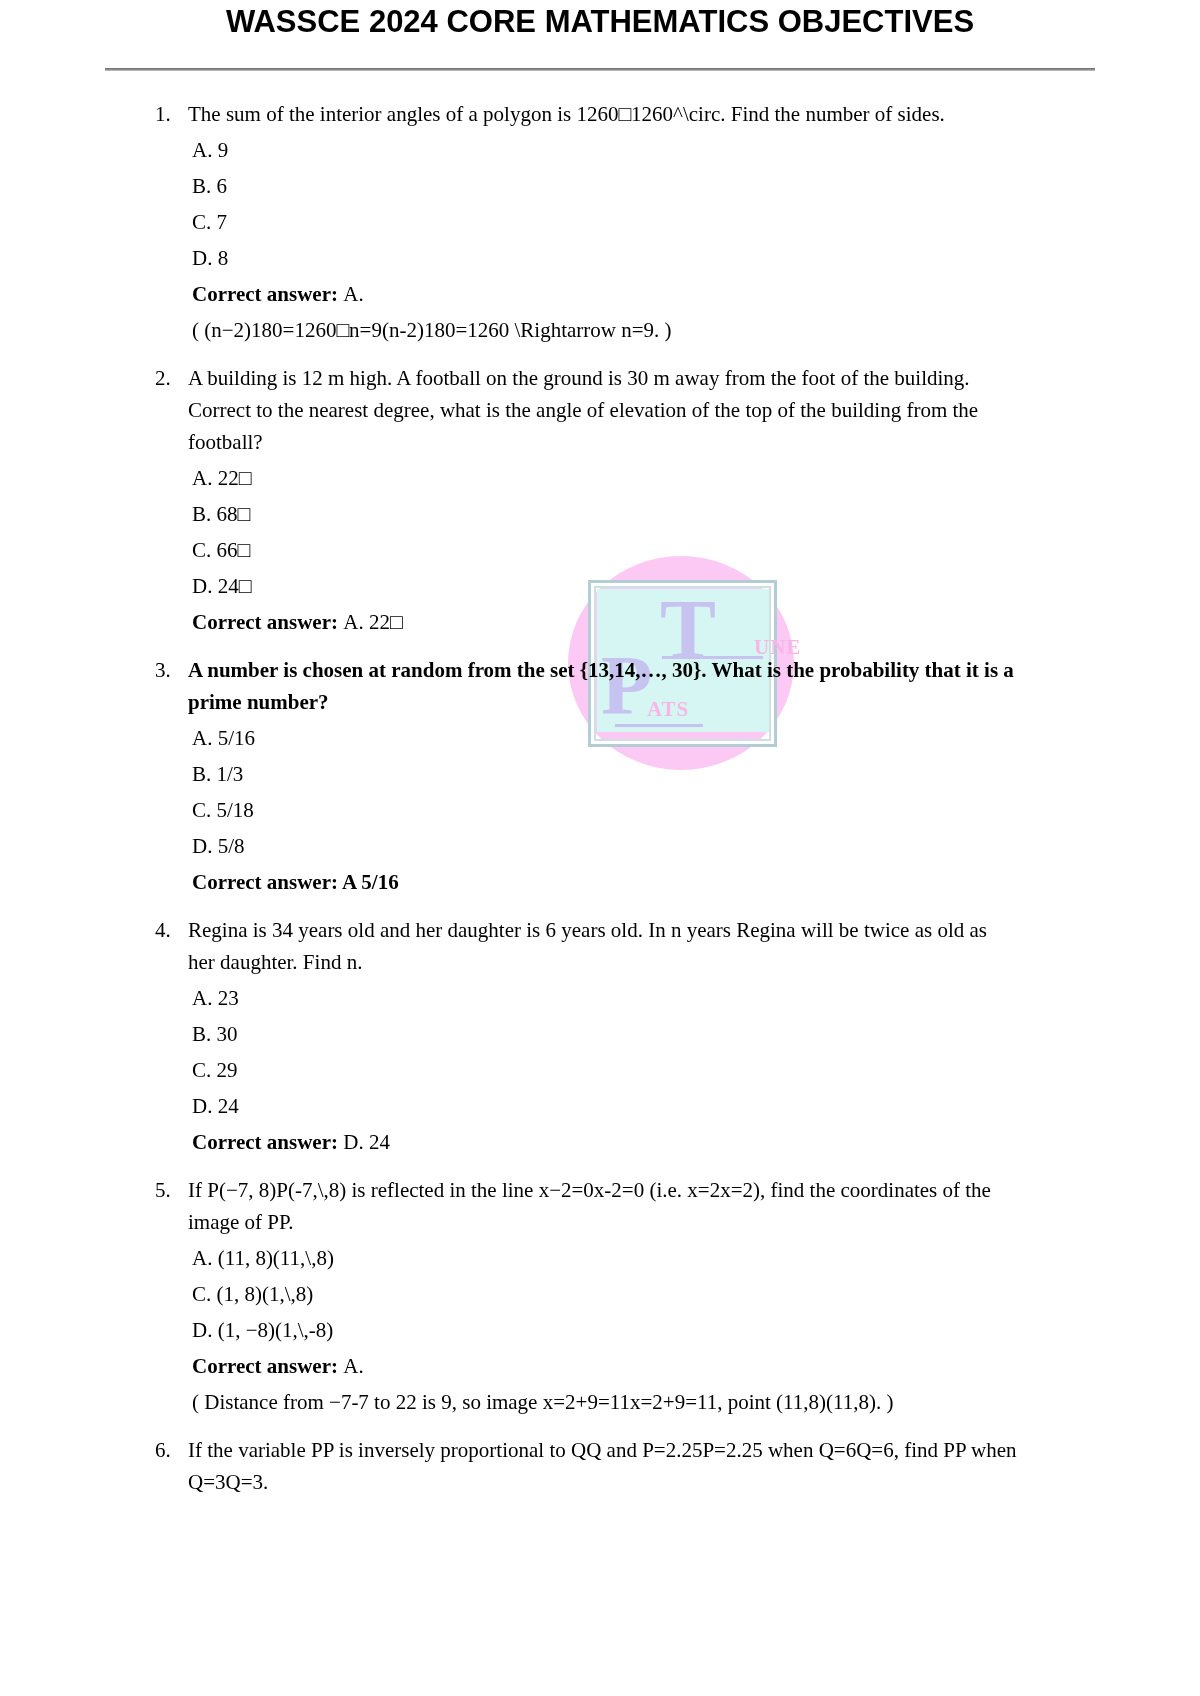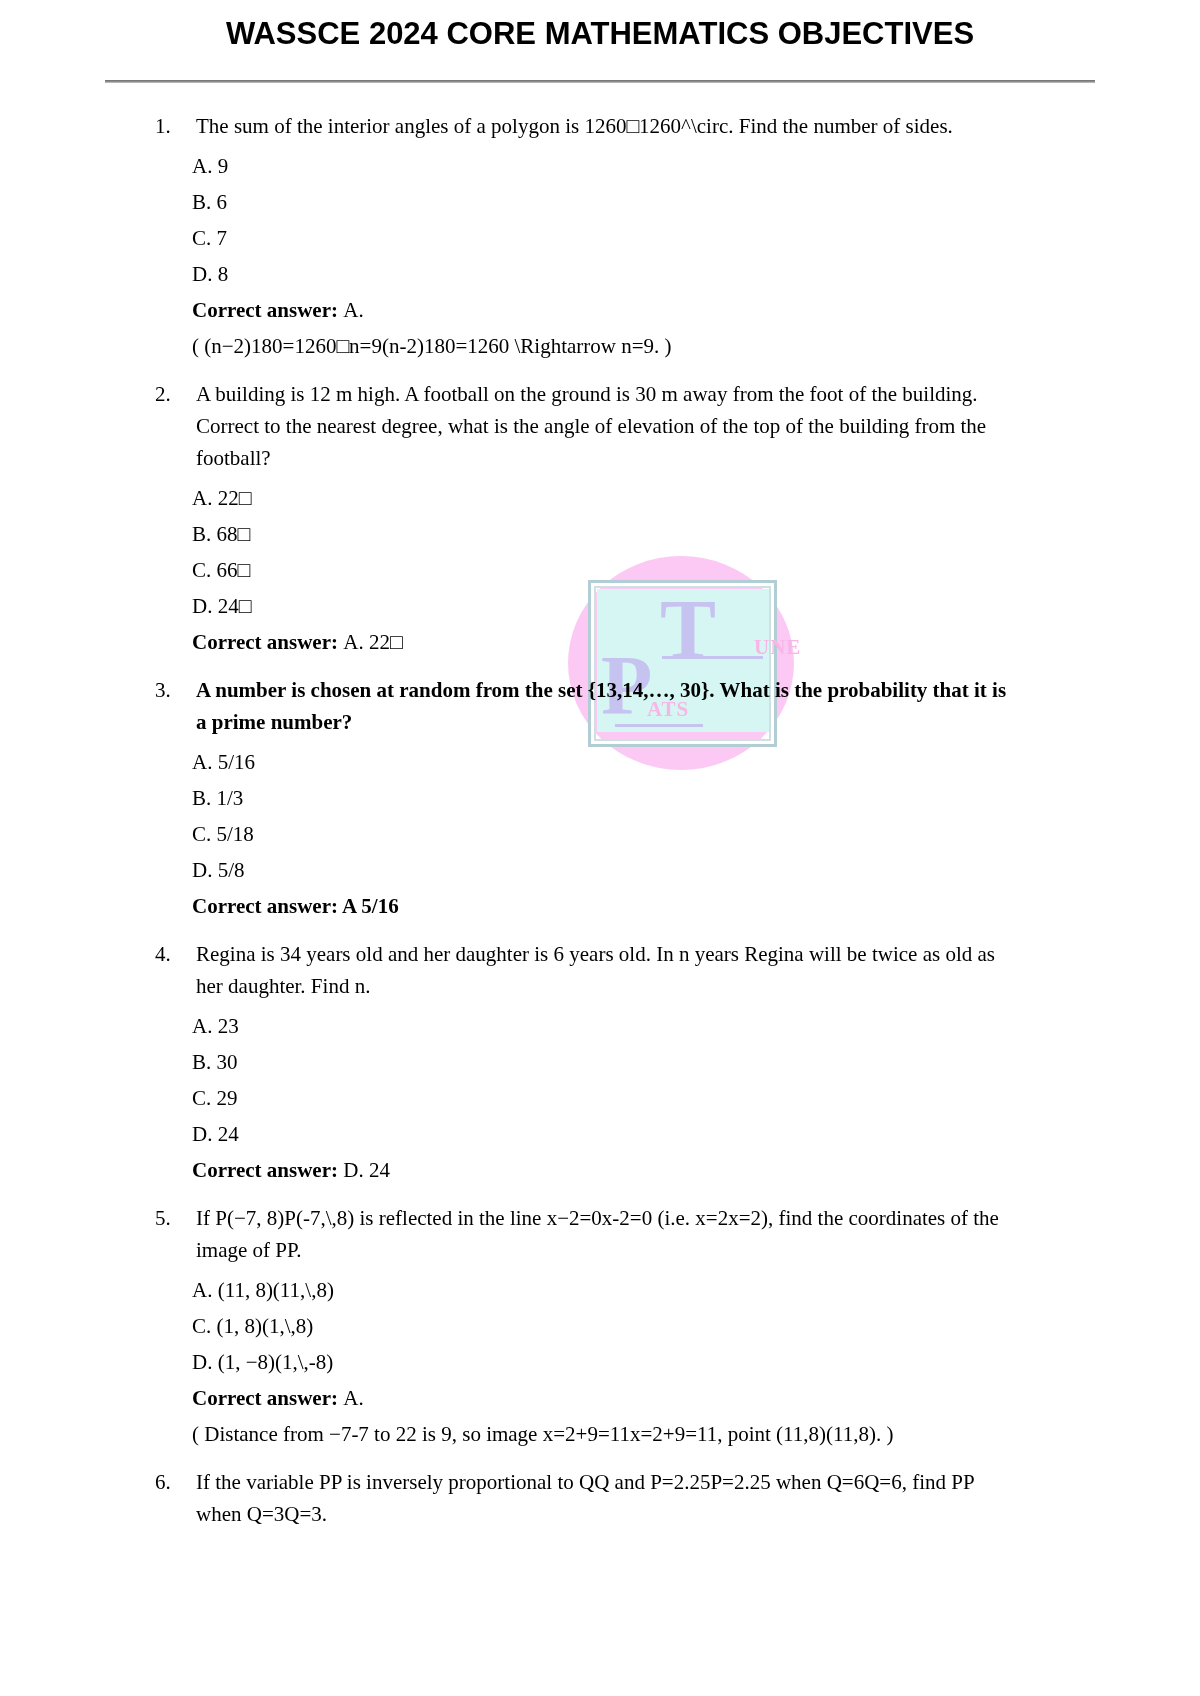--- a/index.html
+++ b/index.html
@@ -8,42 +8,42 @@
     width:1200px; height:1696px;
     background:#ffffff;
     overflow:hidden;
     font-family:"Liberation Serif","DejaVu Serif",serif;
     color:#000;
   }
 
   
   h1.title {
     position:relative; z-index:2;
-    margin:16px; 
+    margin:4px; 
     text-align:center;
     font-family:"Liberation Sans","DejaVu Sans",sans-serif;
     font-weight:bold; font-size:31px; line-height:36px;
     letter-spacing:0;
   }
   .rule {
     position:relative; z-index:2;
     margin:28px 105px 0 105px; height:3px;
     background:linear-gradient(to bottom,#6e6e6e 0%,#8f8f8f 55%,#cccccc 100%);
   }
 
   
   ol.questions {
     position:relative; z-index:2;
     margin:27px 0 0 0; padding:0 182px 0 188px;
     list-style:none;
     font-size:21px; line-height:32px;
   }
   li.question { position:relative; margin:0 0 16px 0; }
   .q-num { position:absolute; left:-33px; top:0; }
-  .q-text { margin:8px; }
+  .q-text { margin:0; }
   .bold { font-weight:bold; }
   .q-option, .q-correct, .q-expl { margin:4px; }
   .q-correct .label { font-weight:bold;text-align:center; }
 
   
   .watermark { position:absolute; z-index:1; left:0; top:0; pointer-events:none; }
   .watermark div { position:absolute; }
   .wm-circle {
     left:568px; top:556px; width:226px; height:214px;
     border-radius:50%;

